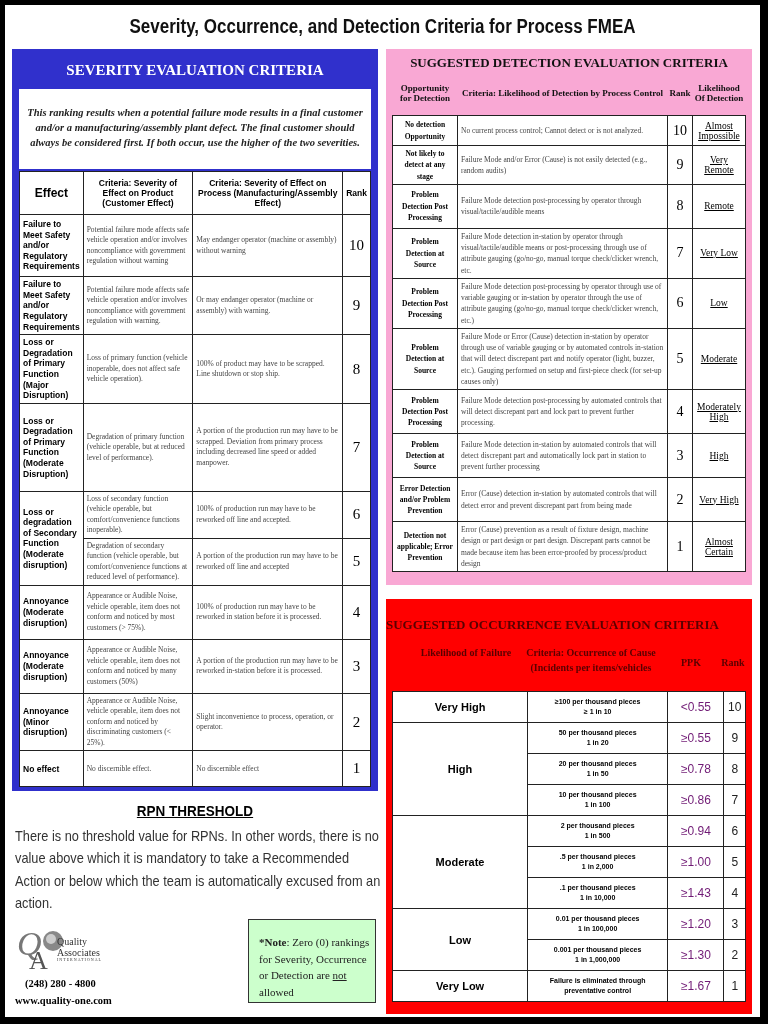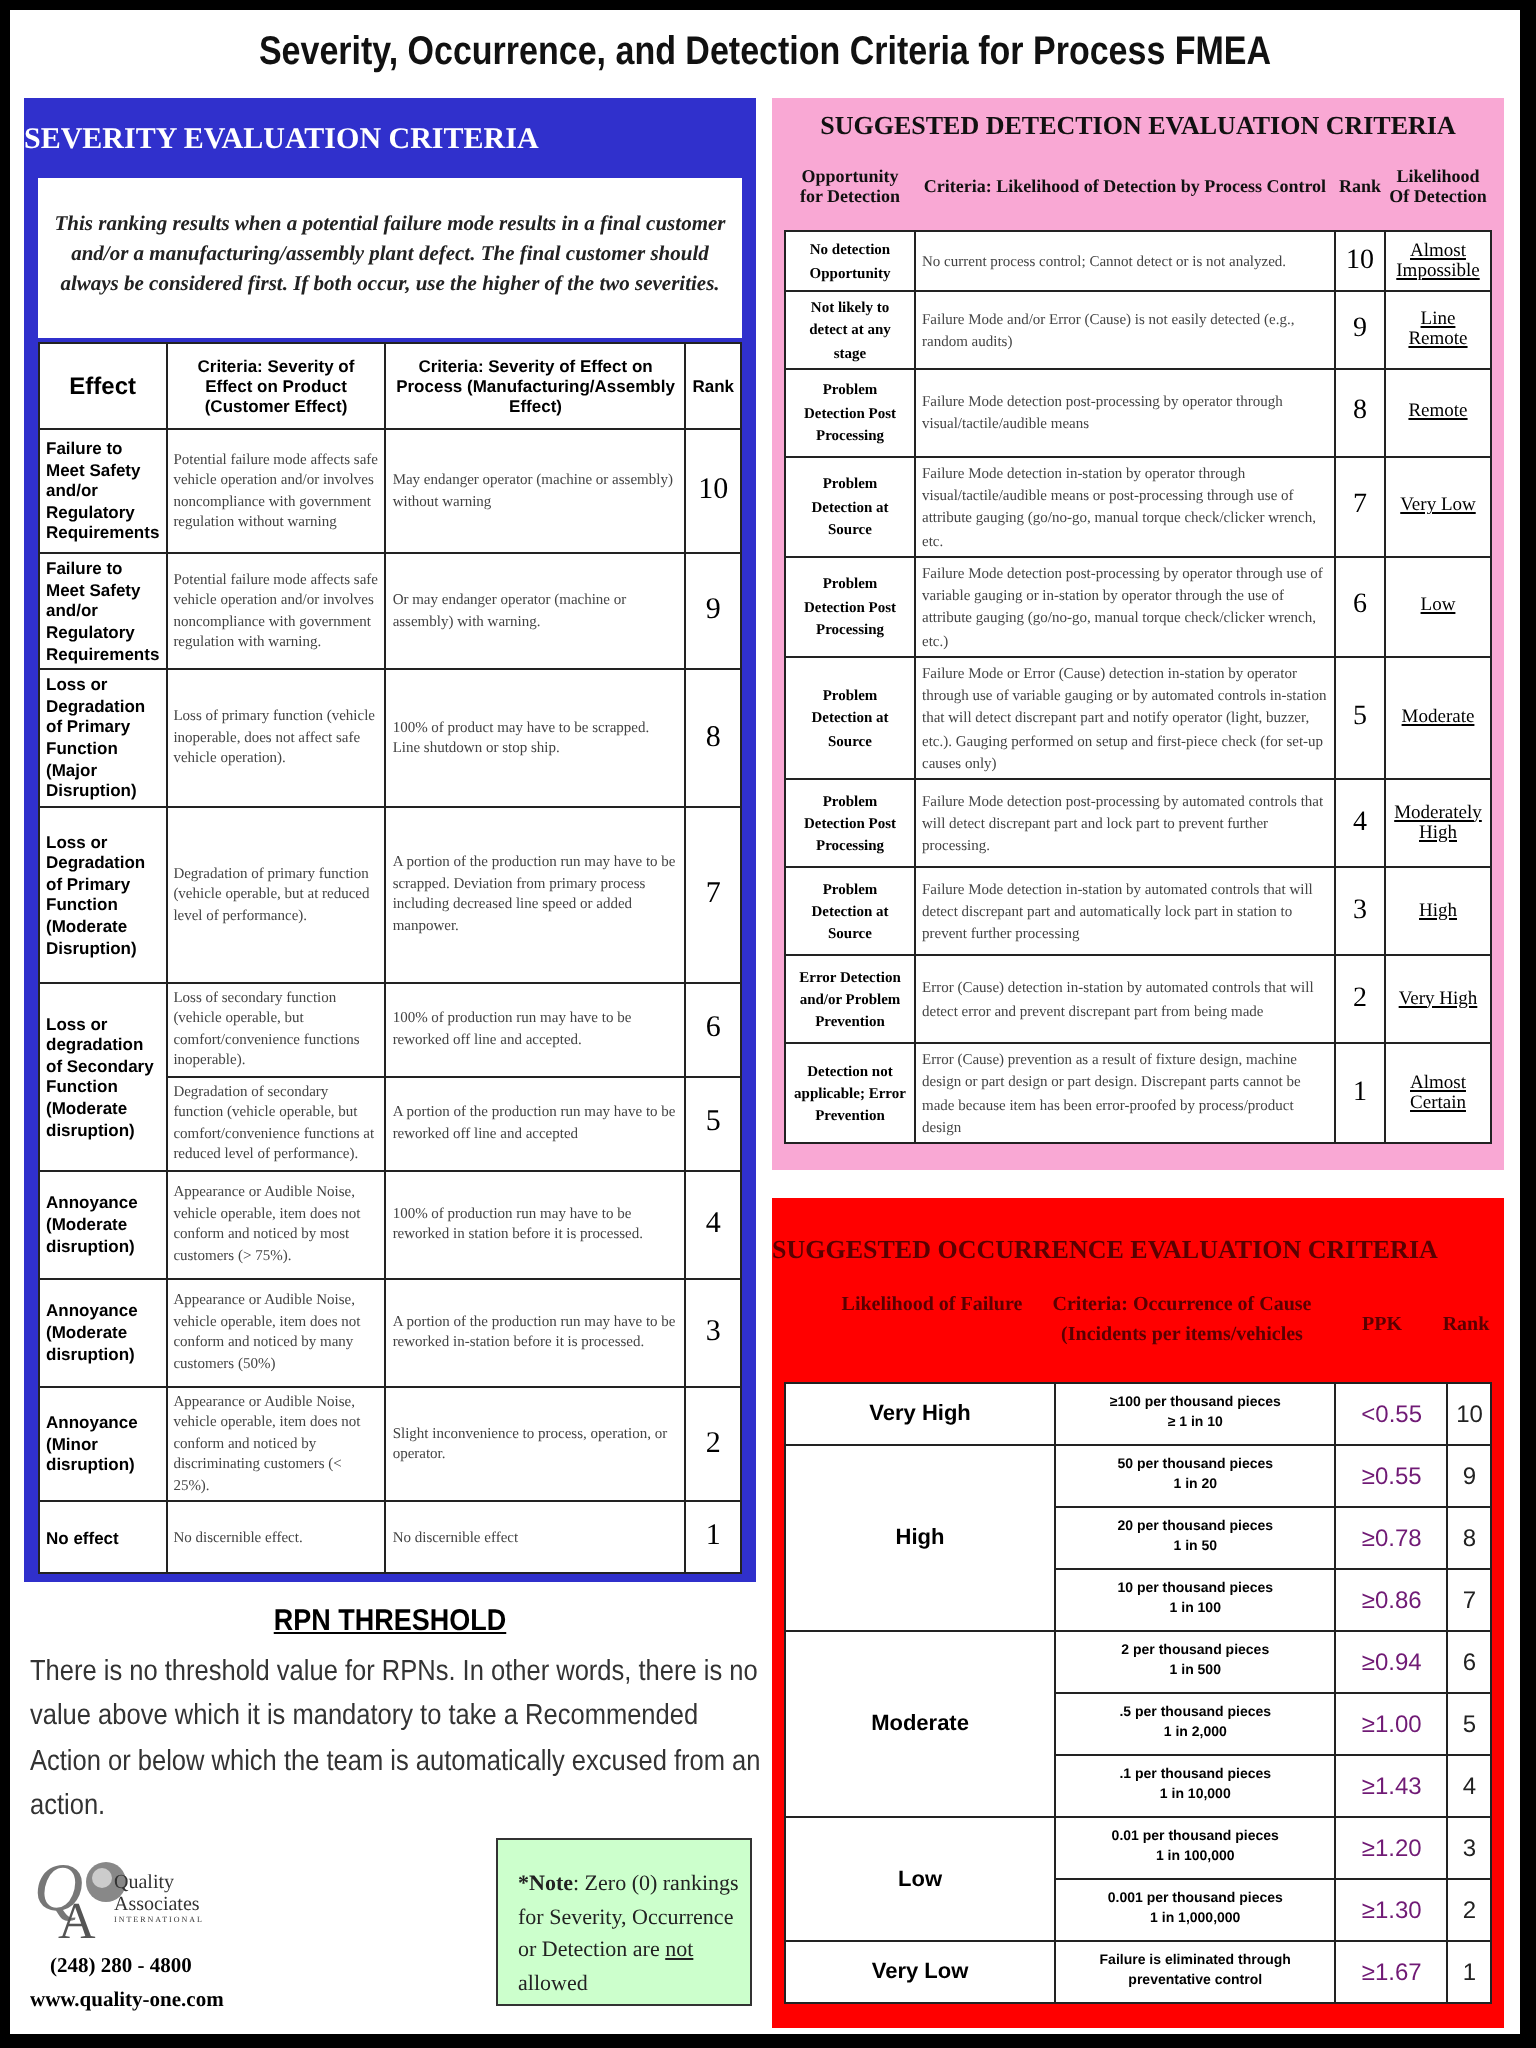--- a/index.html
+++ b/index.html
@@ -1,21 +1,21 @@
 <!DOCTYPE html>
 <html><head>
 <meta charset="utf-8">
 <style>
   html,body{margin:0;padding:0;}
   body{width:768px;height:1024px;background:#000;position:relative;overflow:hidden;font-family:"Liberation Serif",serif;}
   .page{position:absolute;left:5px;top:5px;width:755px;height:1012px;background:#fff;}
   .title{position:absolute;left:0;top:10px;width:755px;text-align:center;font-family:"Liberation Sans",sans-serif;font-size:20px;font-weight:bold;transform:scaleX(0.85);color:#111;}
   
   .sev{position:absolute;left:7px;top:44px;width:366px;height:742px;background:#3030cc;}
-  .sev-head{height:42px;line-height:42px;color:#fff;font-weight:bold;font-size:15px;}
+  .sev-head{height:42px;line-height:42px;text-align:center;color:#fff;font-weight:bold;font-size:15px;}
   .sev-intro{position:absolute;left:7px;top:40px;width:352px;height:80px;background:#fff;font-style:italic;font-weight:bold;font-size:10.5px;text-align:center;padding:16px 4px 16px 4px;box-sizing:border-box;line-height:1.45;color:#222;}
   table{border-collapse:collapse;}
   .sev-table{position:absolute;left:7px;top:122px;width:352px;background:#fff;}
   .sev-table td,.sev-table th{border:1px solid #222;padding:2px 3px;vertical-align:middle;}
   .sev-table th{font-family:"Liberation Sans",sans-serif;font-size:8.5px;font-weight:bold;text-align:center;height:38px;}
   .sev-table th.effect-h{font-size:12px;}
   .sev-table .eff{font-family:"Liberation Sans",sans-serif;font-weight:bold;font-size:8.5px;width:56px;line-height:1.25;}
   .sev-table .crit{font-size:7.5px;color:#444;line-height:1.4;}
   .sev-table .rank{font-size:15px;text-align:center;width:16px;}
   
@@ -145,21 +145,21 @@
           <tr style="height: 30px;">
             <td class="opp">No detection Opportunity</td>
             <td class="crit">No current process control; Cannot detect or is not analyzed.</td>
             <td class="rank">10</td>
             <td class="lik">Almost Impossible</td>
           </tr>
           <tr style="height: 34px;">
             <td class="opp">Not likely to detect at any stage</td>
             <td class="crit">Failure Mode and/or Error (Cause) is not easily detected (e.g., random audits)</td>
             <td class="rank">9</td>
-            <td class="lik">Line Remote</td>
+            <td class="lik">Very Remote</td>
           </tr>
           <tr style="height: 44px;">
             <td class="opp">Problem Detection Post Processing</td>
             <td class="crit">Failure Mode detection post-processing by operator through visual/tactile/audible means</td>
             <td class="rank">8</td>
             <td class="lik">Remote</td>
           </tr>
           <tr style="height: 50px;">
             <td class="opp">Problem Detection at Source</td>
             <td class="crit">Failure Mode detection in-station by operator through visual/tactile/audible means or post-processing through use of attribute gauging (go/no-go, manual torque check/clicker wrench, etc.</td>

